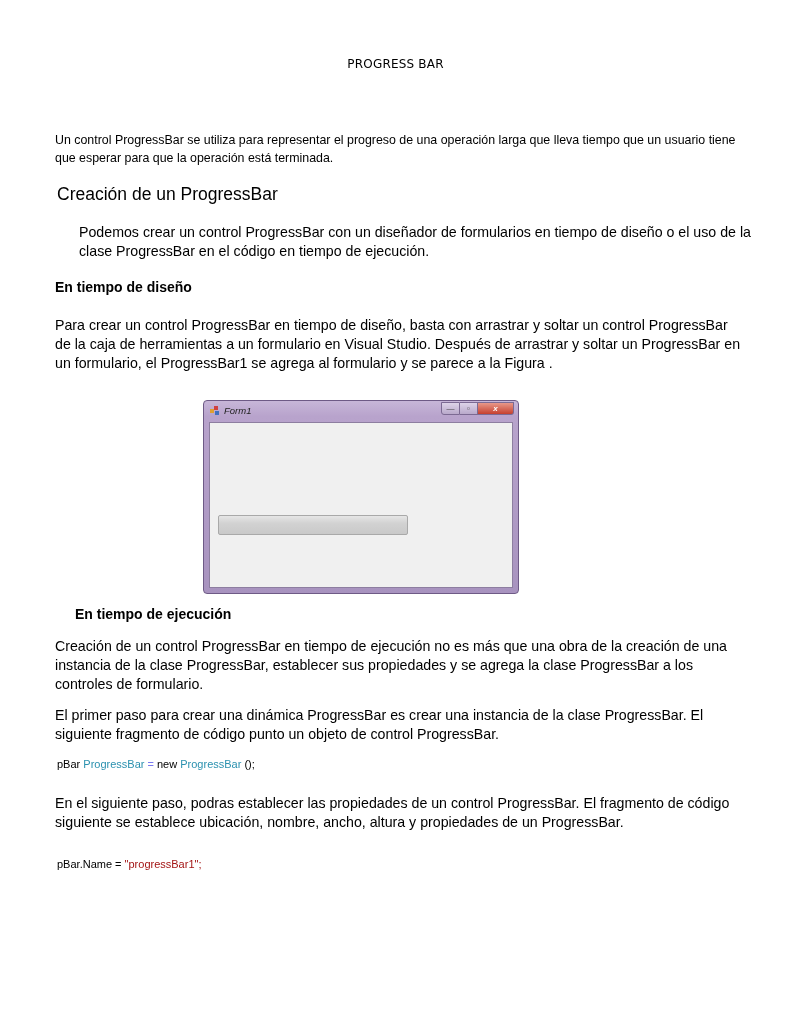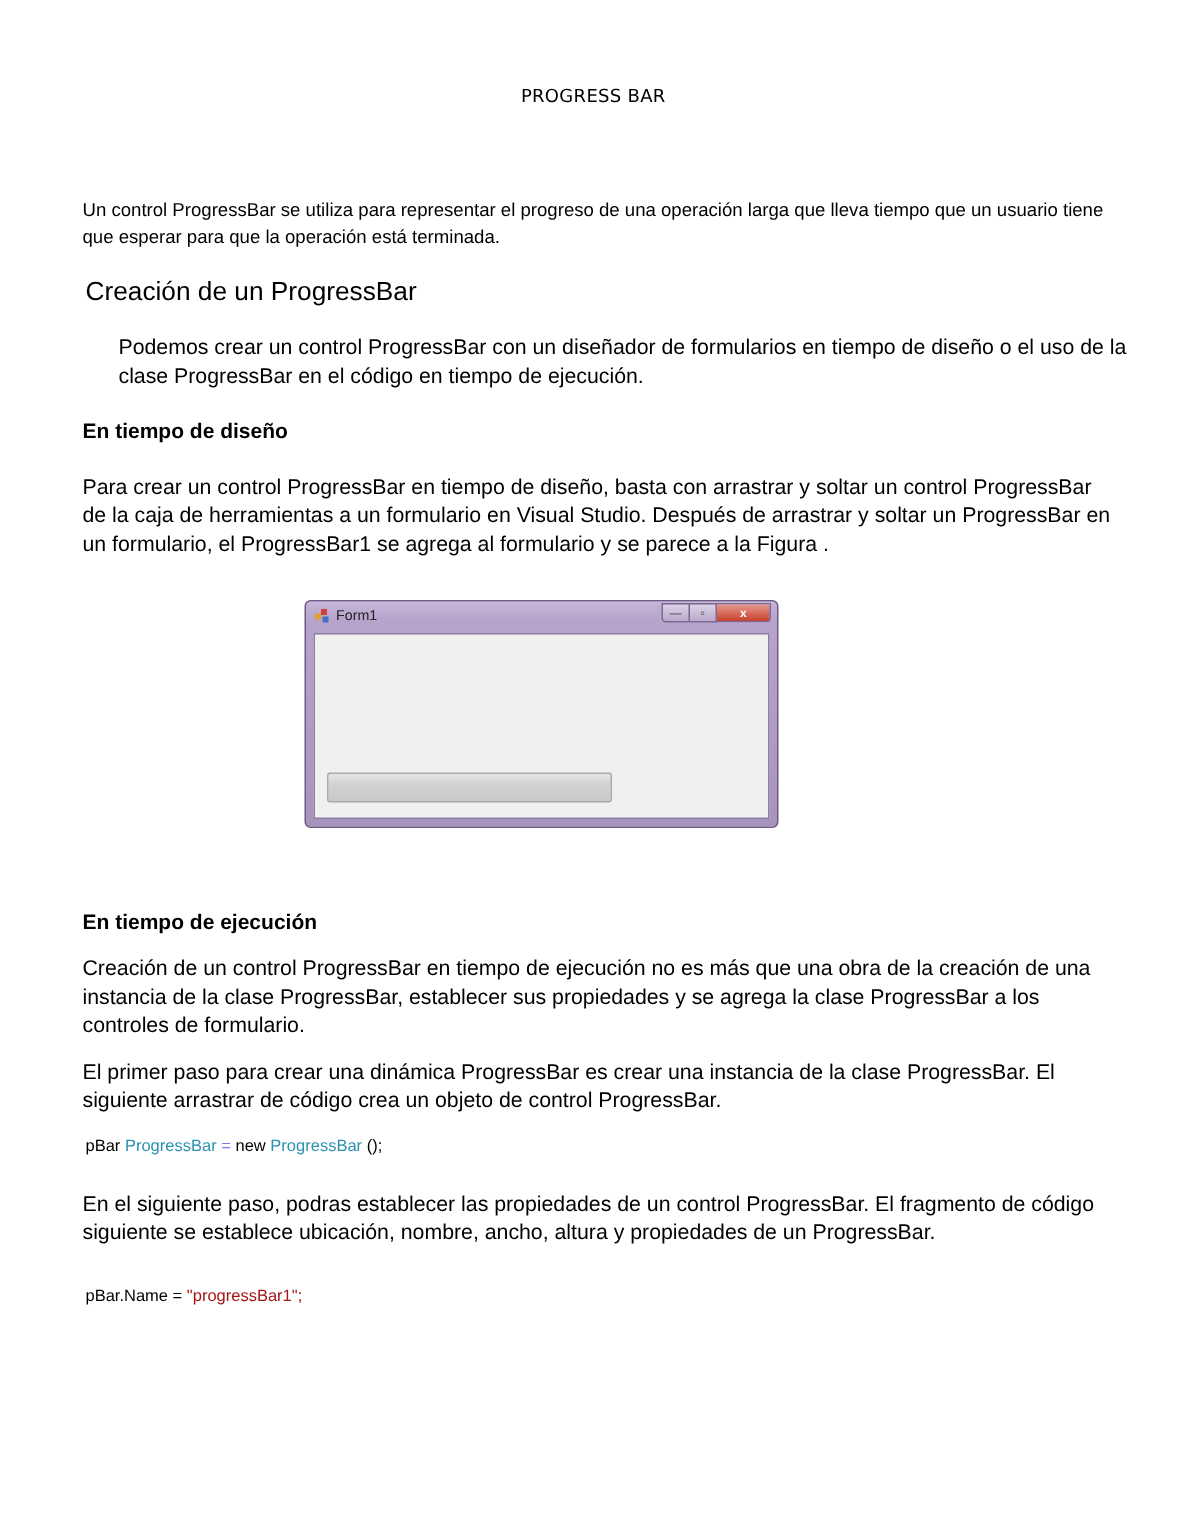--- a/index.html
+++ b/index.html
@@ -11,23 +11,23 @@
   .p-small { left: 55px; width: 690px; font-size: 12.4px; line-height: 18px; }
   .p { left: 55px; width: 690px; font-size: 14.2px; line-height: 19px; }
   .h2 { left: 57px; font-size: 17.5px; font-weight: normal; }
   .h3 { left: 55px; font-size: 14px; font-weight: bold; }
   .code { left: 57px; font-family: Liberation Sans, sans-serif; font-size: 11px; line-height: 14.5px; white-space: pre; }
   .kw { color: #2b91af; }
   .op { color: #7a7af0; }
   .str { color: #a31515; }
 
   
-  .win { left: 203px; top: 400px; width: 316px; height: 152px;
+  .win { left: 203px; top: 400px; width: 316px; height: 194px;
          background: linear-gradient(180deg, #c7b6d8 0%, #b8a3cc 8%, #a893bf 100%);
-         border: 1px solid #6e5a86; border-radius: 4px; box-sizing: border-box; }
+         border: 1px solid #6e5a86; border-radius: 4px; box-sizing: border-box; font-style: italic; }
   .win-title { position: absolute; left: 20px; top: 4px; font-size: 9.5px; color: #222; }
   .win-icon { position: absolute; left: 6px; top: 5px; width: 10px; height: 9px; }
   .win-icon span { position: absolute; width: 4px; height: 4px; }
   .win-btns { position: absolute; right: 4px; top: 1px; height: 13px; display: flex; }
   .wb { height: 13px; border: 1px solid #7c6a93; box-sizing: border-box; display: flex; align-items: center; justify-content: center;
         background: linear-gradient(180deg, #ddd3e8, #b9a9cb); font-size: 8px; color: #444; }
   .wb.min { width: 19px; border-radius: 0 0 0 3px; }
   .wb.max { width: 18px; border-left: none; }
   .wb.close { width: 36px; border-left: none; border-radius: 0 0 3px 0; background: linear-gradient(180deg, #e8988a, #c6402e); color: #fff; font-weight: bold; }
   .win-client { position: absolute; left: 5px; top: 21px; right: 5px; bottom: 5px; background: #f0f0f0; border: 1px solid #8d7ea0; }
@@ -65,23 +65,23 @@
       </div>
     <div class="wb close">
         <span>x</span>
       </div>
   </div>
   <div class="win-client">
     <div class="pbar"></div>
   </div>
 </div>
 
-<div class="abs h3" style="top:606px;">En tiempo de ejecución</div>
+<div class="abs h3" style="top:606px;margin-left:20px;">En tiempo de ejecución</div>
 
 <div class="abs p" style="top:637px;"> Creación de un control ProgressBar en tiempo de ejecución no es más que una obra de la creación de una instancia de la clase ProgressBar, establecer sus propiedades y se agrega la clase ProgressBar a los controles de formulario.</div>
 
-<div class="abs p" style="top:706px;"> El primer paso para crear una dinámica ProgressBar es crear una instancia de la clase ProgressBar.  El siguiente arrastrar de código crea un objeto de control ProgressBar.</div>
+<div class="abs p" style="top:706px;"> El primer paso para crear una dinámica ProgressBar es crear una instancia de la clase ProgressBar.  El siguiente fragmento de código punto un objeto de control ProgressBar.</div>
 
 <div class="abs code" style="top:757px;"><span>pBar </span><span class="kw">ProgressBar</span><span class="op"> = </span><span>new </span><span class="kw">ProgressBar</span><span> ();</span></div>
 
 <div class="abs p" style="top:794px;"> En el siguiente paso, podras establecer las propiedades de un control ProgressBar.  El fragmento de código siguiente se establece ubicación, nombre, ancho, altura y propiedades de un ProgressBar.</div>
 
 <div class="abs code" style="top:857px;"><div><span>pBar.Name = </span><span class="str">"progressBar1";</span></div></div>
 
 </body></html>

